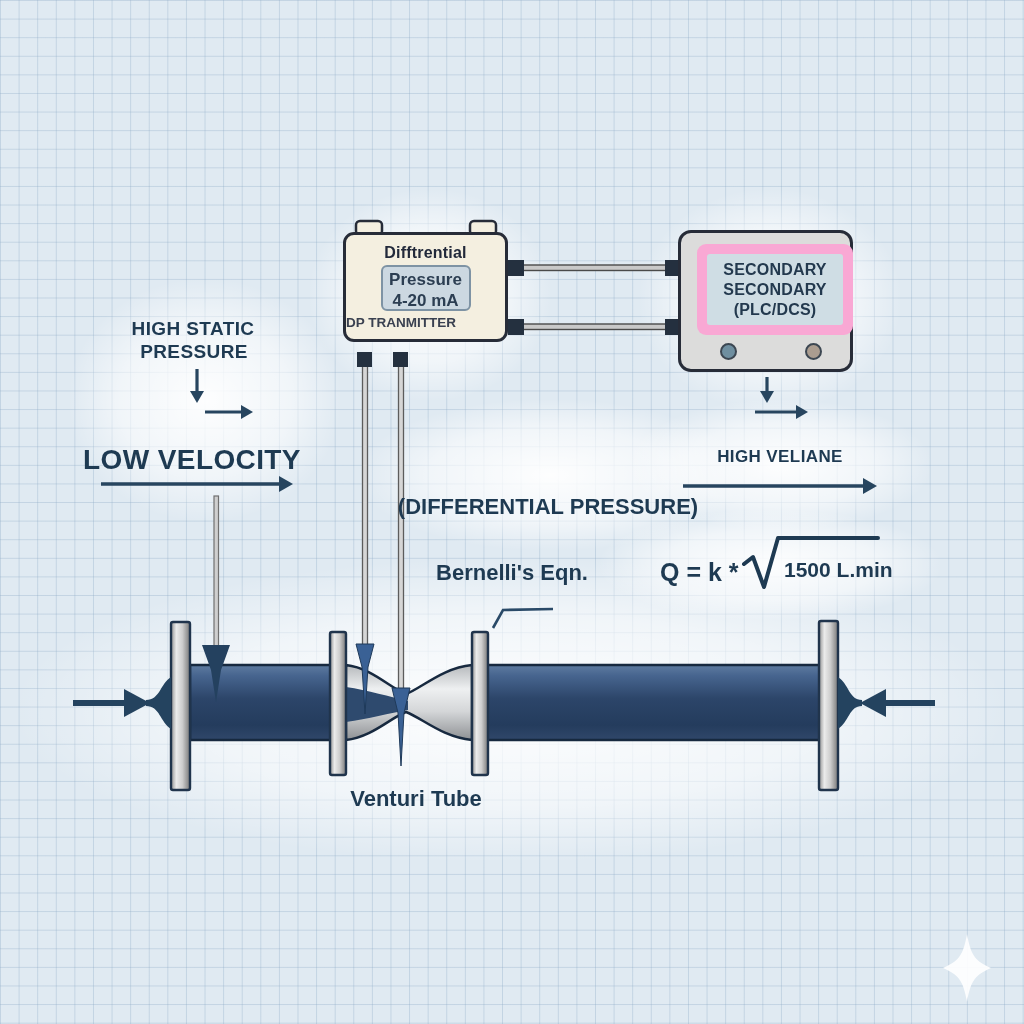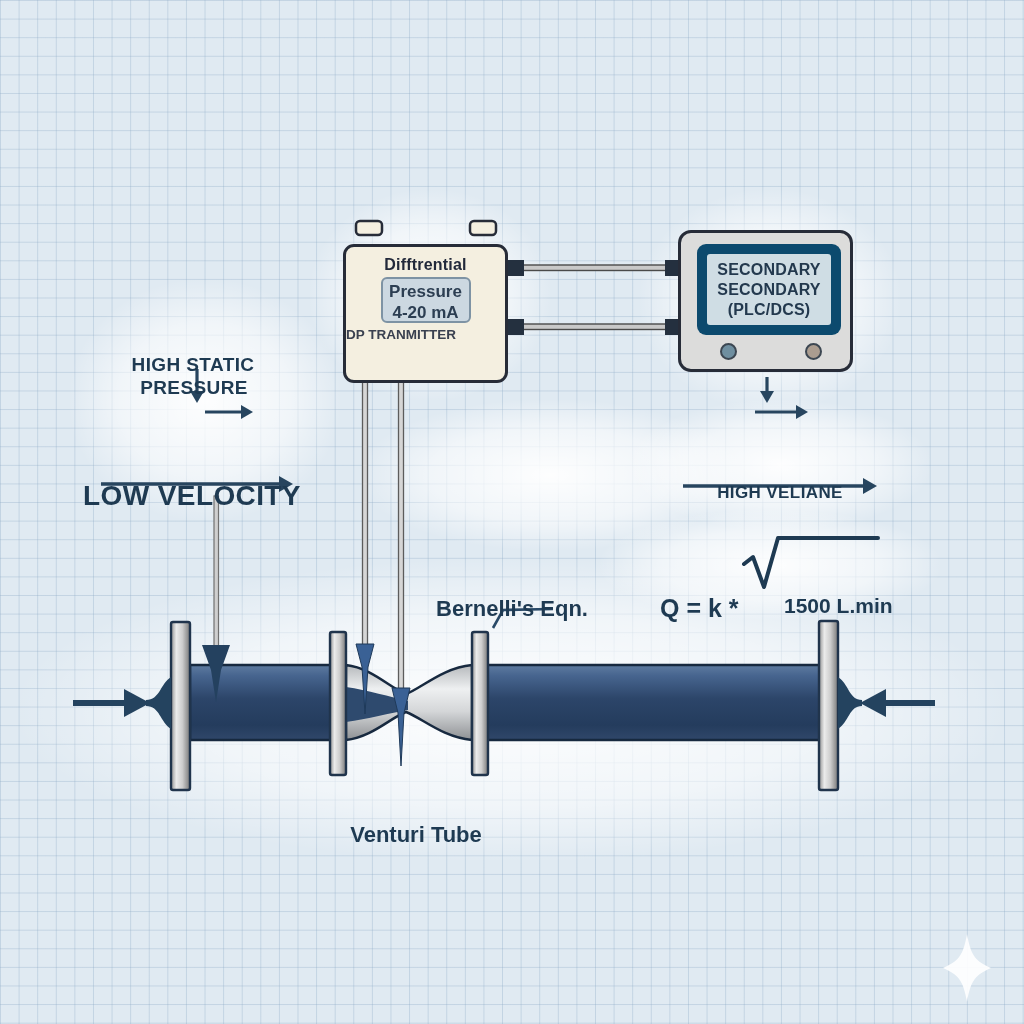--- a/index.html
+++ b/index.html
@@ -8,34 +8,34 @@
     font-family:"Liberation Sans",sans-serif;
     background-color:#e0eaf2;
     background-image:
       linear-gradient(to right, rgba(148,176,202,.38) 1px, transparent 1px),
       linear-gradient(to bottom, rgba(148,176,202,.38) 1px, transparent 1px);
     background-size:18.6px 18.6px;
   }
   .glow{position:absolute;pointer-events:none;
     background:radial-gradient(ellipse at center, rgba(255,255,255,.95) 0%, rgba(255,255,255,.55) 45%, rgba(255,255,255,0) 72%);}
   #svg-layer{position:absolute;left:0;top:0;z-index:2;}
-  .lbl{position:absolute;z-index:5;color:#1e3a52;font-weight:bold;white-space:nowrap;transform:translateX(-50%);margin-top:36px;}
+  .lbl{position:absolute;z-index:5;color:#1e3a52;font-weight:bold;white-space:nowrap;transform:translateX(-50%);}
   
-  #transmitter{position:absolute;left:343px;top:244px;width:165px;height:139px;box-sizing:border-box;
+  #transmitter{position:absolute;left:343px;top:232px;width:165px;height:110px;box-sizing:border-box;
     background:#f4efe0;border:3px solid #272c38;border-radius:11px;z-index:3;}
   #transmitter .t-title{margin-top:9px;text-align:center;font-size:16px;font-weight:bold;color:#22293a;letter-spacing:.2px;}
   #transmitter .t-display{width:90px;height:46px;margin:3px auto 0;box-sizing:border-box;
     background:#ccd8e1;border:2px solid #7e93a4;border-radius:6px;text-align:center;
     font-size:17px;font-weight:bold;color:#2c3e52;line-height:21px;padding-top:2px;}
   #transmitter .t-caption{margin-top:4px;text-align:left;font-size:13.5px;font-weight:bold;color:#3a4150;}
   
   #instrument{position:absolute;left:678px;top:230px;width:175px;height:142px;box-sizing:border-box;
     background:#dcdcdb;border:3px solid #272c38;border-radius:13px;z-index:3;}
-  #instrument .screen-frame{position:absolute;left:16px;top:11px;width:144px;height:91px;
-    background:#0c4a6e;border-radius:9px;}
+  #instrument .screen-frame{position:absolute;left:16px;top:11px;width:156px;height:91px;
+    background:#f9a8d4;border-radius:9px;}
   #instrument .screen{position:absolute;left:10px;top:10px;right:10px;bottom:10px;
     background:#cfdde4;border-radius:3px;display:flex;align-items:center;justify-content:center;}
   #instrument .screen-text{text-align:center;font-size:16px;font-weight:bold;line-height:20px;color:#23394e;letter-spacing:.2px;}
   #instrument .btn{position:absolute;width:17px;height:17px;border-radius:50%;border:2.5px solid #3c4752;box-sizing:border-box;top:110px;}
   #instrument .btn.left{left:39px;background:#6f8fa0;}
   #instrument .btn.right{left:124px;background:#ab9d90;}
 </style>
 </head>
 <body>
 
@@ -157,19 +157,20 @@
         </div>
       </div>
     </div>
     <div class="btn left"></div>
     <div class="btn right"></div>
   </div>
 
   <div class="lbl" style="left:193px;top:318px;font-size:19px;letter-spacing:.4px;">HIGH STATIC</div>
   <div class="lbl" style="left:194px;top:341px;font-size:19px;letter-spacing:.4px;">PRESSURE</div>
   <div class="lbl" style="left:192px;top:444px;font-size:28px;letter-spacing:.4px;">LOW VELOCITY</div>
+  <div class="lbl" style="left:548px;top:494px;font-size:22px;">(DIFFERENTIAL PRESSURE)</div>
   <div class="lbl" style="left:780px;top:447px;font-size:17px;letter-spacing:.4px;">HIGH VELIANE</div>
   <div class="lbl" style="left:512px;top:560px;font-size:22px;">Bernelli's Eqn.</div>
   <div class="lbl" style="left:660px;top:558px;font-size:25px;transform:none;">Q = k *</div>
   <div class="lbl" style="left:784px;top:558px;font-size:21px;transform:none;">1500 L.min</div>
   <div class="lbl" style="left:416px;top:786px;font-size:22px;">Venturi Tube</div>
 
 </div>
 
 </body></html>

